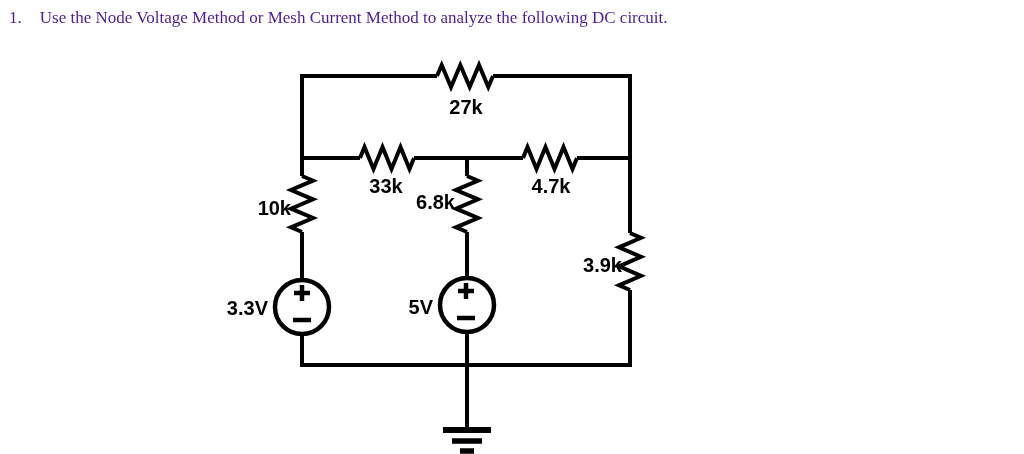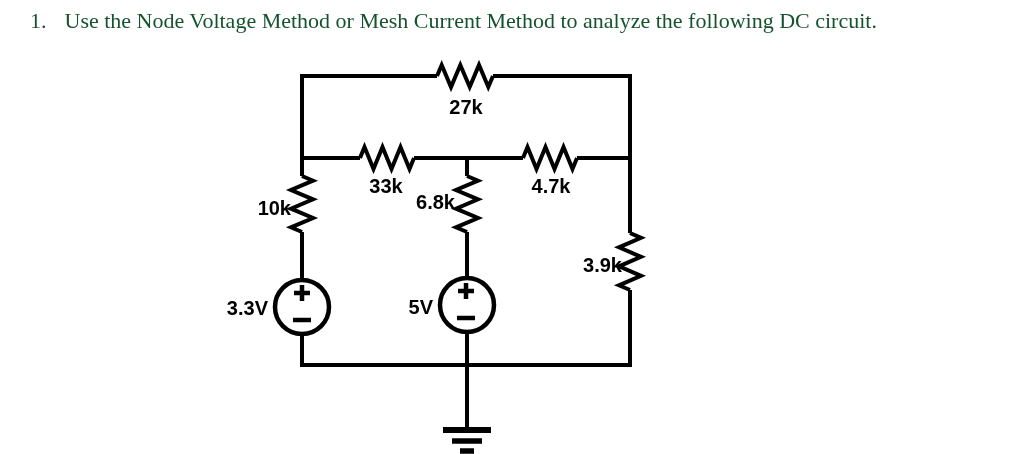--- a/index.html
+++ b/index.html
@@ -5,25 +5,25 @@
   html, body { margin: 0; padding: 0; background: #ffffff; }
   .page {
     position: relative;
     width: 1024px;
     height: 454px;
     background: #ffffff;
     overflow: hidden;
   }
   .problem-title {
     position: absolute;
-    left: 30px;
+    left: 9px;
     top: 8px;
     font-family: "Liberation Serif", serif;
-    font-size: 22px;
-    color: #14532d;
+    font-size: 17px;
+    color: #4c1d95;
     white-space: nowrap;
   }
   .problem-title .num { display: inline-block; margin-right: 18px; }
   .circuit-svg {
     position: absolute;
     left: 0; top: 0;
     width: 1024px;
     height: 454px;
   }
   .wire, .zigzag {

